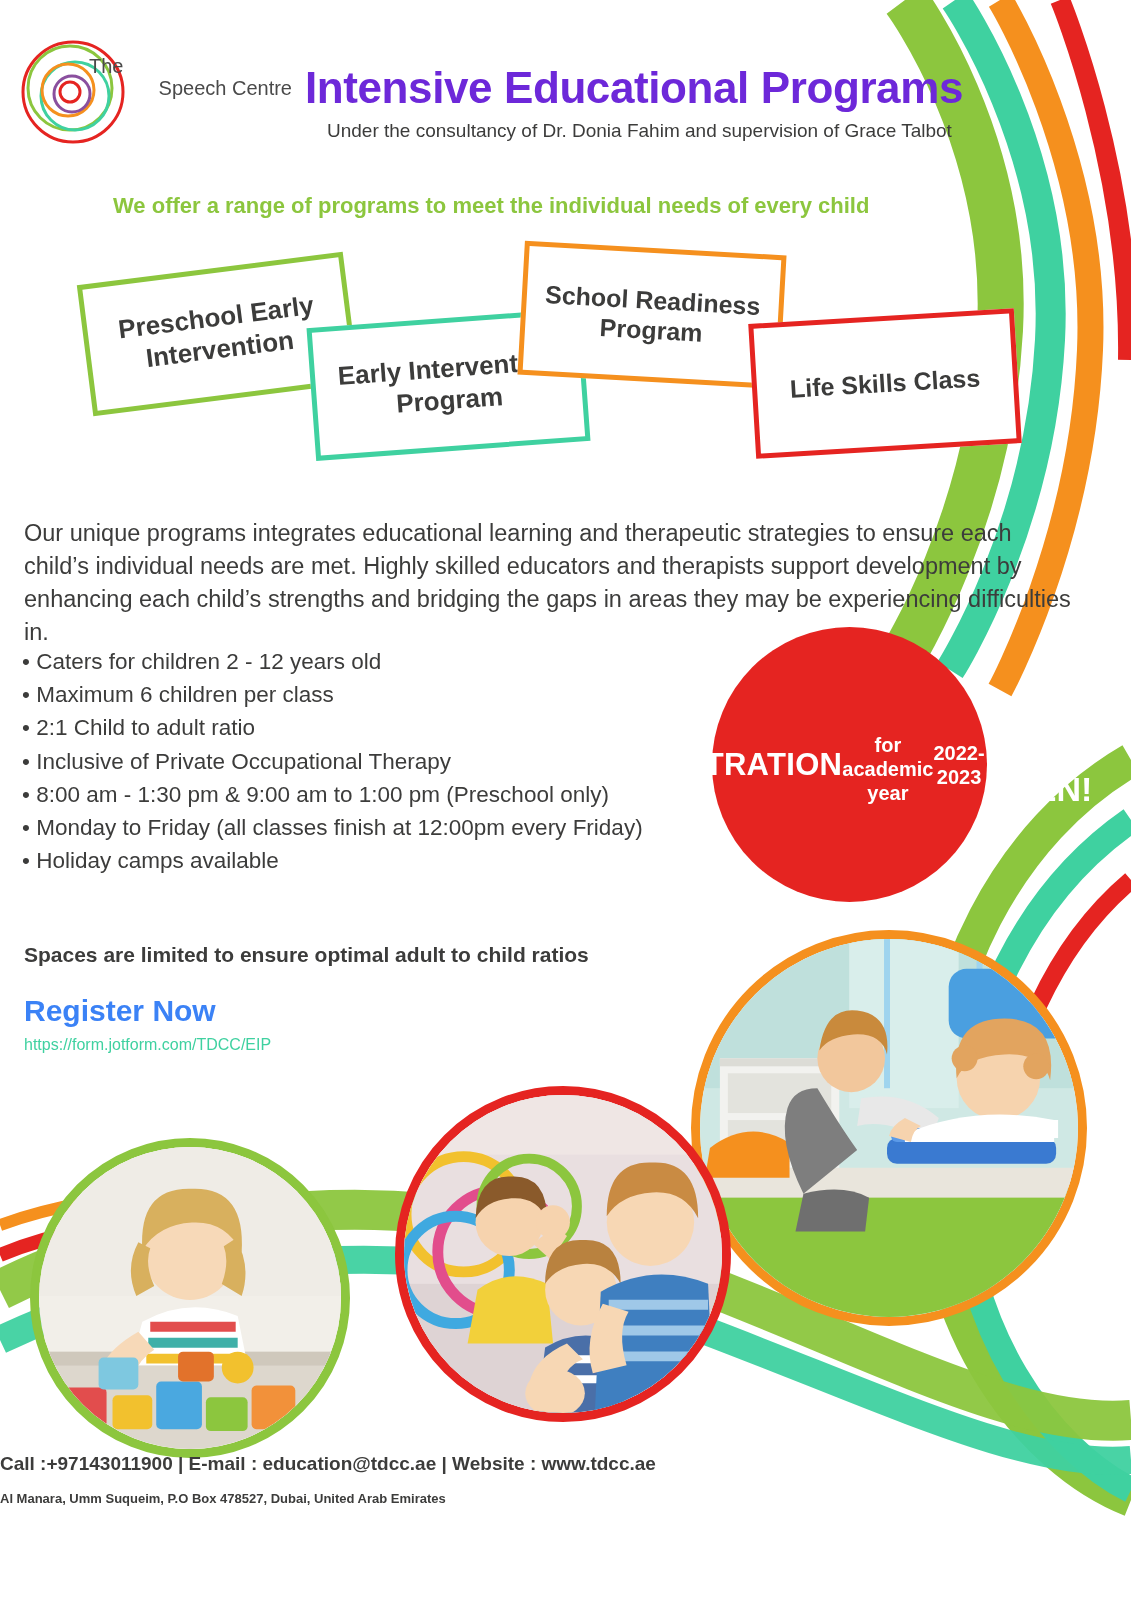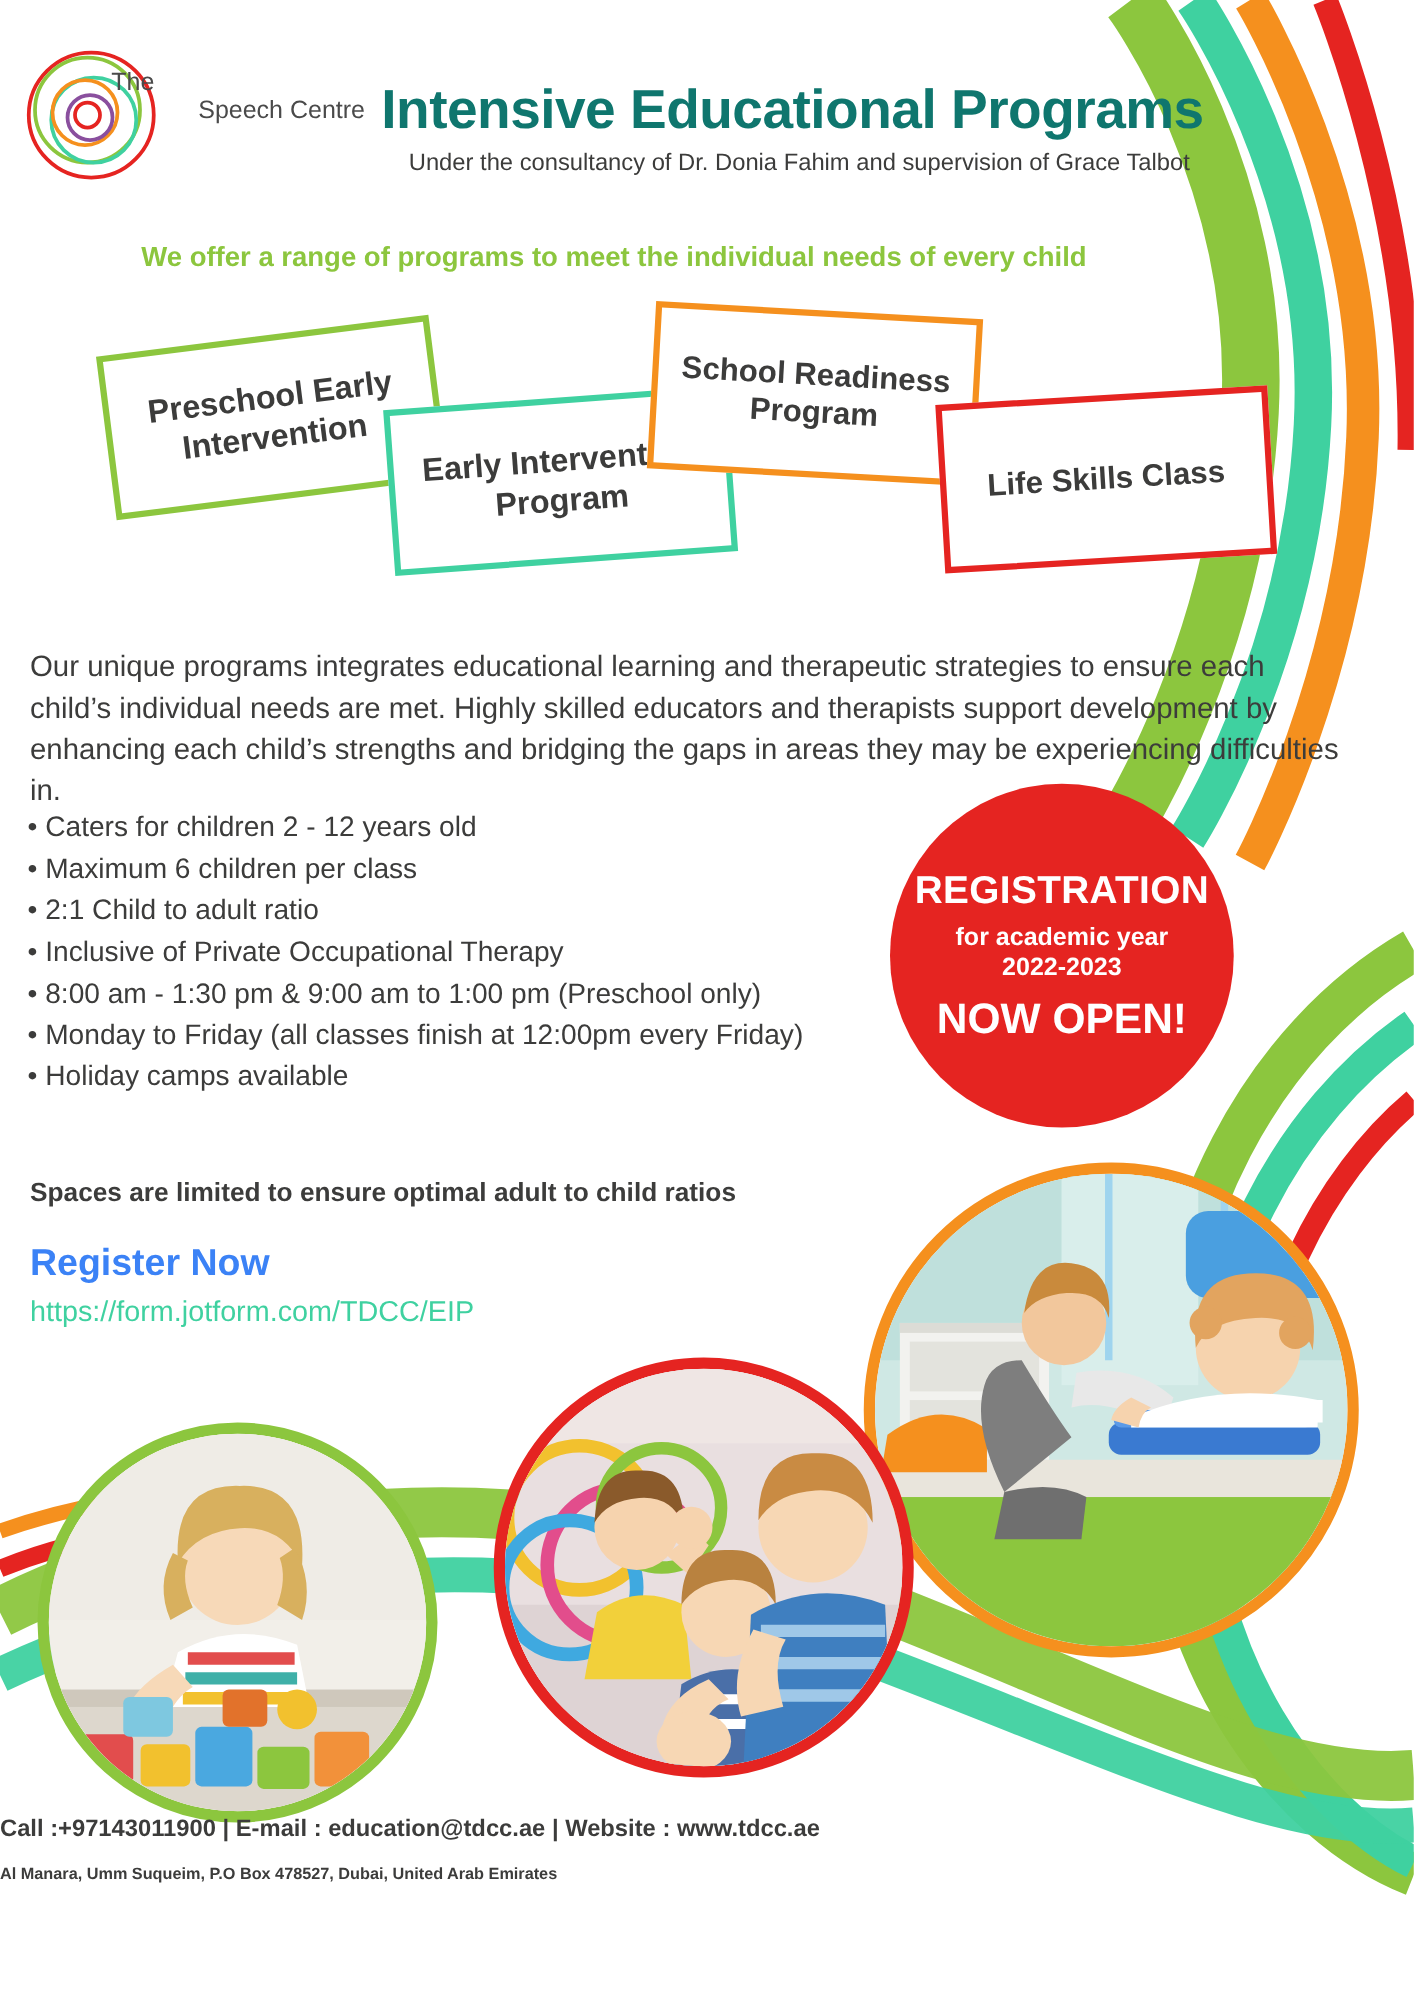--- a/index.html
+++ b/index.html
@@ -32,21 +32,21 @@
     letter-spacing: -0.5px;
   }
   .logo-ccc {
     font-family: "Liberation Sans", sans-serif;
     font-size: 20px; color: #4a4a4a; line-height: 1.2; text-align: right;
     width: 206px;
   }
 
   .title-main {
     position: absolute; left: 305px; top: 63px;
-    font-size: 44px; font-weight: bold; color: #0f766e;
+    font-size: 44px; font-weight: bold; color: #6d28d9;
     letter-spacing: -0.4px;
   }
   .title-sub {
     position: absolute; left: 327px; top: 120px;
     font-size: 19px; color: #3c3c3b;
   }
 
   .tagline {
     position: absolute; left: 113px; top: 193px;
     font-size: 22px; font-weight: bold; color: #8cc63e;
@@ -102,30 +102,30 @@
   .limited {
     position: absolute; left: 24px; top: 943px;
     font-size: 21px; font-weight: bold; color: #3c3c3b;
   }
   .register-now {
     position: absolute; left: 24px; top: 994px;
     font-size: 30px; font-weight: bold; color: #3b82f6;
   }
   .register-link {
     position: absolute; left: 24px; top: 1036px;
-    font-size: 23px; color: #3fd1a0; text-decoration: none; text-align: center;
+    font-size: 16px; color: #3fd1a0; text-decoration: none; text-align: center;
   }
 
   
   .badge {
     position: absolute; left: 712px; top: 627px; width: 275px; height: 275px;
     border-radius: 50%;
     background: #e52421;
     color: #ffffff; text-align: center;
-    display: flex; flex-direction: column; align-items: center; justify-content: center;
+    display: flex; flex-direction: row; align-items: center; justify-content: center;
   }
   .badge-l1 { font-size: 31px; font-weight: bold; letter-spacing: 0.3px; }
   .badge-l2 { font-size: 20px; font-weight: bold; margin-top: 8px; line-height: 1.2; }
   .badge-l3 { font-size: 20px; font-weight: bold; line-height: 1.2; }
   .badge-l4 { font-size: 34px; font-weight: bold; margin-top: 10px; }
 
   
   .photo {
     position: absolute; border-radius: 50%; overflow: hidden;
   }

